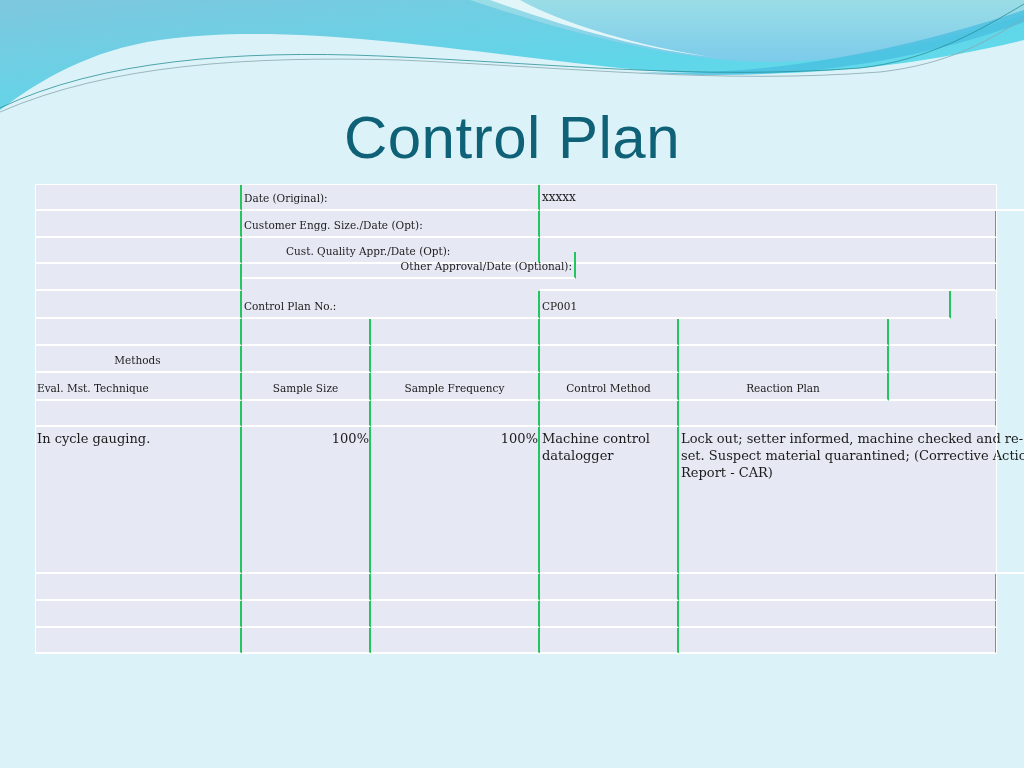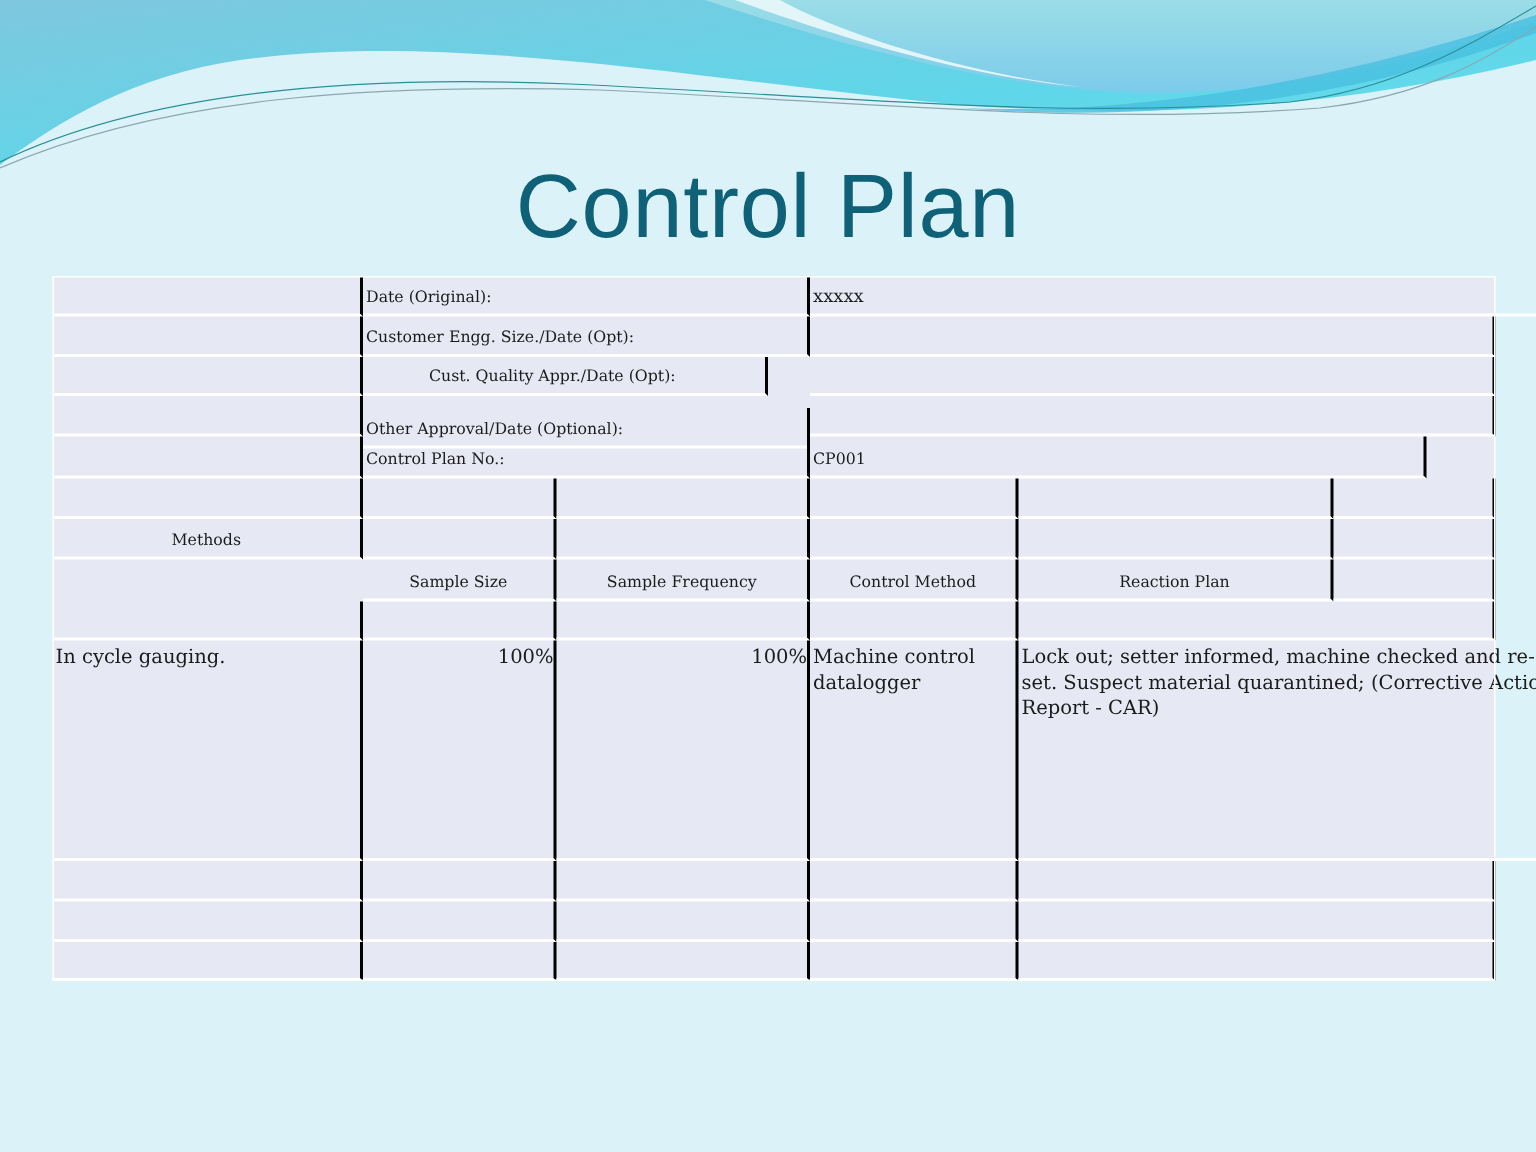--- a/index.html
+++ b/index.html
@@ -4,21 +4,21 @@
 <style>
   html, body { margin:0; padding:0; }
   body { width:1024px; height:768px; position:relative; overflow:hidden;
          background:#dbf3f8; font-family:"DejaVu Serif", serif; }
   .bg-waves { position:absolute; left:0; top:0; width:1024px; height:130px; }
   .title { position:absolute; left:0; top:100px; width:1024px; text-align:center;
            font-family:"Liberation Sans", sans-serif; font-size:60px; color:#0e6176;
            letter-spacing:0.5px; line-height:76px; }
   .tbl { position:absolute; left:35px; top:184px; width:962px; height:470px;
          background:#e6e9f4; }
-  .cell { position:absolute; box-sizing:border-box; border-right:2px solid #000000;
+  .cell { position:absolute; box-sizing:border-box; border-right:2px solid #22c55e;
           border-bottom:2px solid #ffffff; color:#1b1b1b; overflow:hidden; }
   .cell.sm { font-size:10.5px; }
   .cell.lg { font-size:13px; line-height:17px; }
   .pad-bottom { display:flex; align-items:flex-end; padding:0 2px 5px 2px; }
   .center { justify-content:center; }
   .top { padding:3px 2px 0 2px; }
   .tbl-border { position:absolute; left:35px; top:184px; width:962px; height:470px;
                 box-sizing:border-box; border:1px solid #ffffff; pointer-events:none; }
 </style>
 </head>
@@ -58,29 +58,29 @@
 
   <div class="cell sm pad-bottom" style="left:0;top:27px;width:207px;height:27px;"></div>
   <div class="cell sm pad-bottom" style="left:207px;top:27px;width:298px;height:27px;">
       <span>Customer Engg. Size./Date (Opt):</span>
     </div>
   <div class="cell sm pad-bottom" style="left:505px;top:27px;width:457px;height:27px;">
       <span></span>
     </div>
 
   <div class="cell sm pad-bottom" style="left:0;top:54px;width:207px;height:26px;"></div>
-  <div class="cell sm pad-bottom" style="left:207px;top:54px;width:270px;height:26px;padding-left:44px;">
+  <div class="cell sm pad-bottom" style="left:207px;top:54px;width:298px;height:26px;padding-left:44px;">
       <span>Cust. Quality Appr./Date (Opt):</span>
     </div>
   <div class="cell sm pad-bottom" style="left:505px;top:54px;width:457px;height:26px;">
       <span></span>
     </div>
 
   <div class="cell sm pad-bottom" style="left:0;top:80px;width:207px;height:27px;"></div>
-  <div class="cell sm pad-bottom" style="left:207px;top:88px;width:298px;height:27px;">
+  <div class="cell sm pad-bottom" style="left:207px;top:68px;width:334px;height:27px;justify-content:flex-end;">
       <span>Other Approval/Date (Optional):</span>
     </div>
   <div class="cell sm pad-bottom" style="left:505px;top:80px;width:457px;height:27px;">
       <span></span>
     </div>
 
   <div class="cell sm pad-bottom" style="left:0;top:107px;width:207px;height:28px;"></div>
   <div class="cell sm pad-bottom" style="left:207px;top:107px;width:298px;height:28px;">
       <span>Control Plan No.:</span>
     </div>
@@ -97,20 +97,23 @@
 
   <div class="cell sm pad-bottom center" style="left:0;top:162px;width:207px;height:27px;">
       <span>Methods</span>
     </div>
   <div class="cell" style="left:207px;top:162px;width:129px;height:27px;"></div>
   <div class="cell" style="left:336px;top:162px;width:169px;height:27px;"></div>
   <div class="cell" style="left:505px;top:162px;width:139px;height:27px;"></div>
   <div class="cell" style="left:644px;top:162px;width:210px;height:27px;"></div>
   <div class="cell" style="left:854px;top:162px;width:108px;height:27px;"></div>
 
+  <div class="cell sm pad-bottom" style="left:0;top:189px;width:207px;height:28px;">
+      <span>Eval. Mst. Technique</span>
+    </div>
   <div class="cell sm pad-bottom center" style="left:207px;top:189px;width:129px;height:28px;">
       <span>Sample Size</span>
     </div>
   <div class="cell sm pad-bottom center" style="left:336px;top:189px;width:169px;height:28px;">
       <span>Sample Frequency</span>
     </div>
   <div class="cell sm pad-bottom center" style="left:505px;top:189px;width:139px;height:28px;">
       <span>Control Method</span>
     </div>
   <div class="cell sm pad-bottom center" style="left:644px;top:189px;width:210px;height:28px;">

